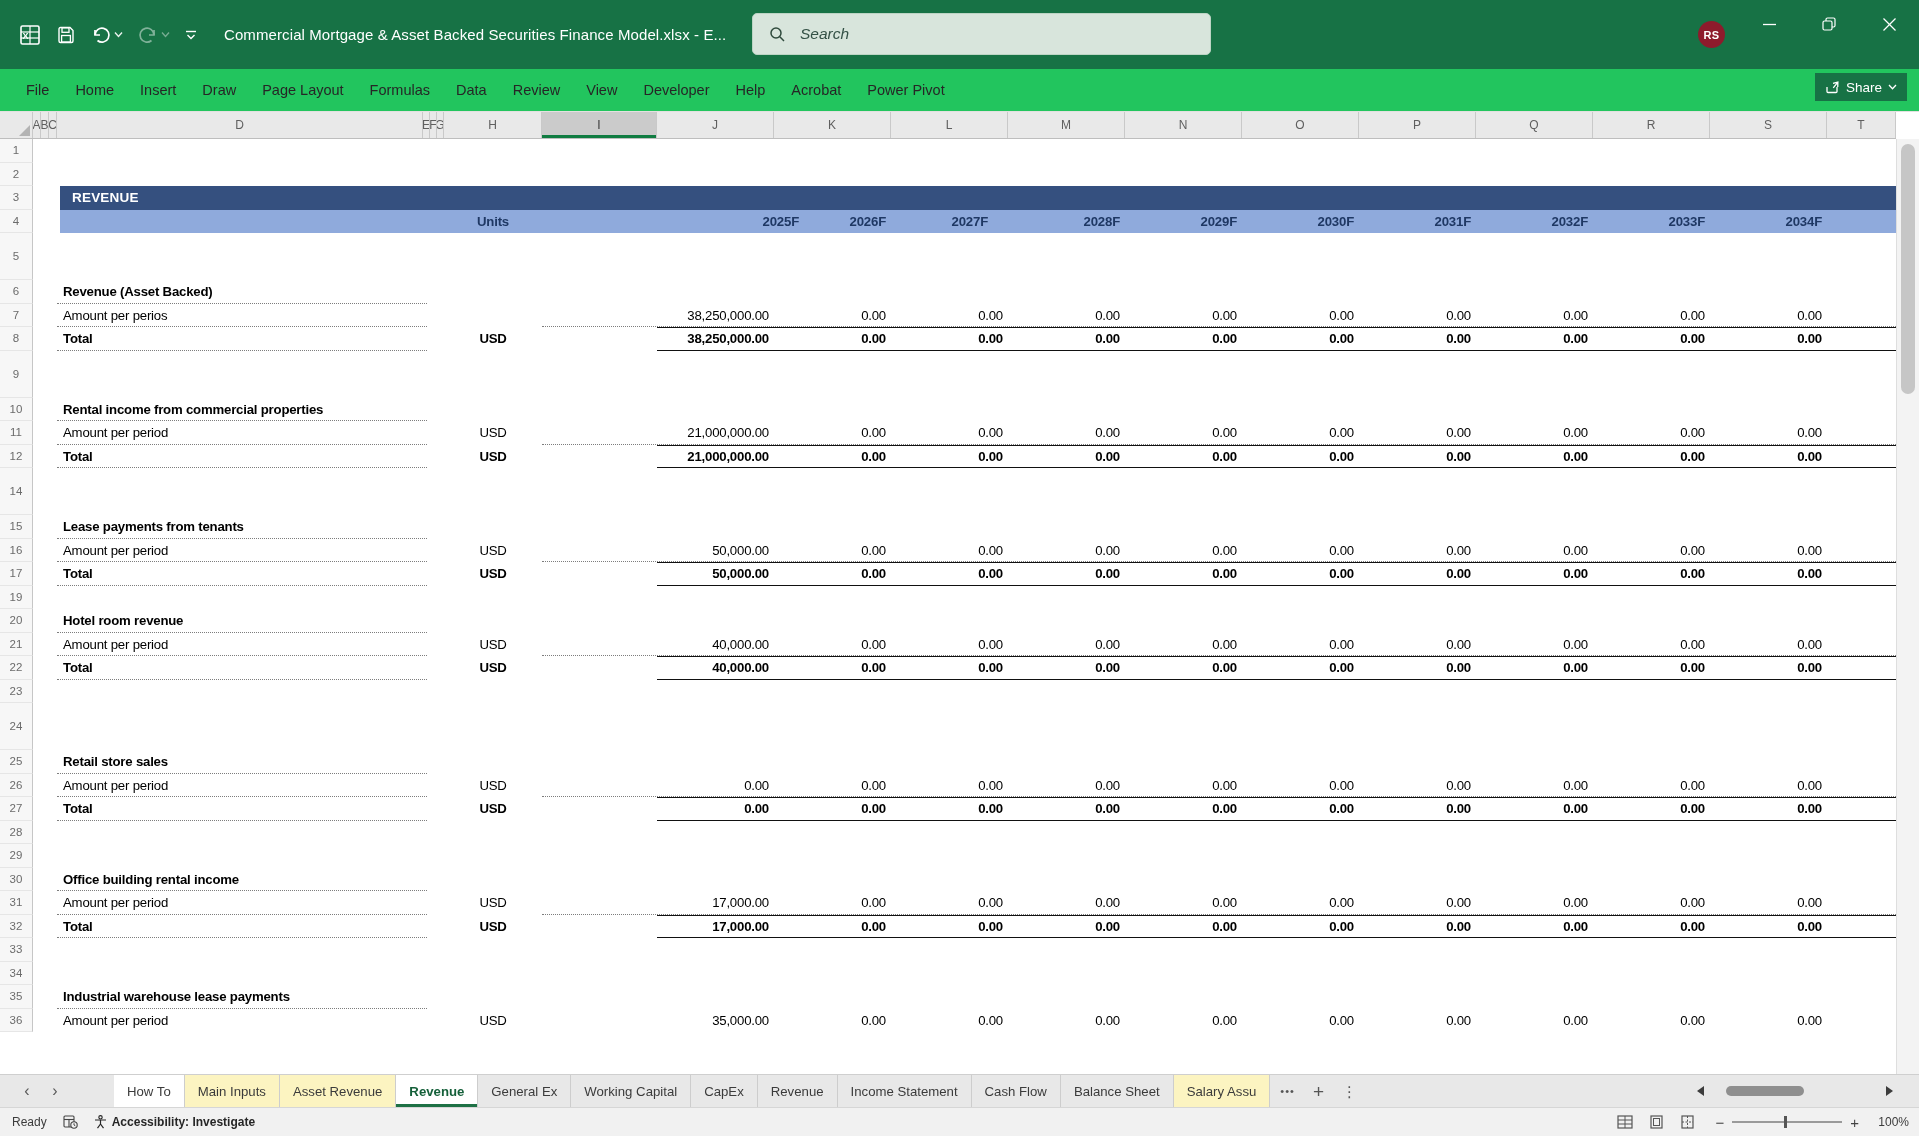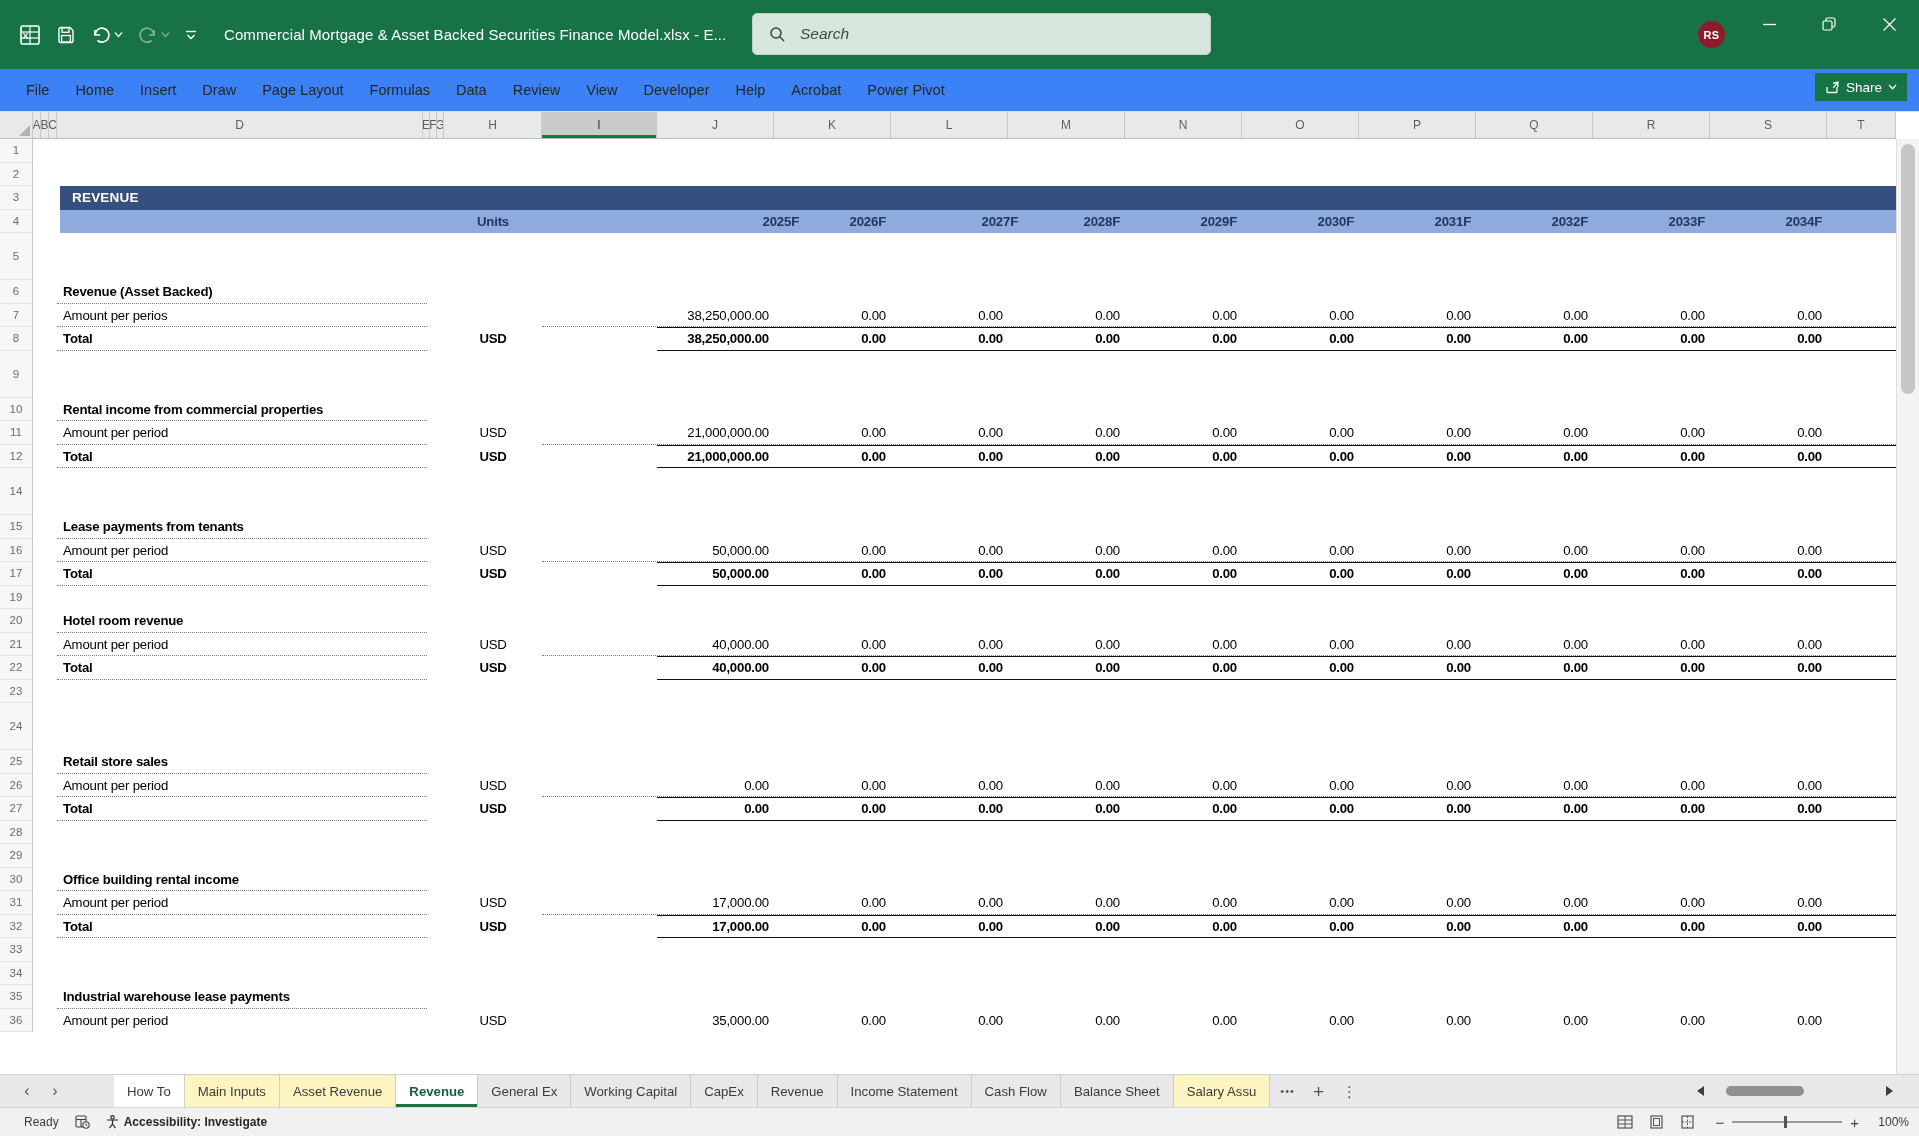--- a/index.html
+++ b/index.html
@@ -29,21 +29,21 @@
     font-style:italic;
   }
   .searchbox input::placeholder{color:#355247;opacity:1;}
   .avatar{
     position:absolute;left:1698px;top:21px;width:27px;height:27px;border-radius:50%;
     background:var(--avatar);color:#fff;font-size:11px;font-weight:bold;
     display:flex;align-items:center;justify-content:center;letter-spacing:.3px;cursor:pointer;
   }
   .winbtn{position:absolute;top:0;width:46px;height:48px;display:flex;align-items:center;justify-content:center;cursor:pointer;}
   
-  .menubar{height:43px;background:#3b82f6;display:flex;align-items:center;position:relative;border-bottom:1px solid #E3E1E0;box-sizing:border-box;}
+  .menubar{height:43px;background:#22c55e;display:flex;align-items:center;position:relative;border-bottom:1px solid #E3E1E0;box-sizing:border-box;}
   .menutabs{display:flex;padding-left:13px;}
   .mtab{font-size:14.5px;color:#262626;padding:0 13px;line-height:42px;cursor:pointer;white-space:nowrap;}
   .sharebtn{
     position:absolute;right:12px;top:4px;height:28px;background:var(--green);color:#fff;border-radius:0;
     display:flex;align-items:center;gap:6px;padding:0 10px;font-size:13.5px;cursor:pointer;
   }
   
   .colhead{height:27px;display:flex;background:#E9E9E9;border-bottom:1px solid #BEBEBE;box-sizing:border-box;position:relative;width:1896px;}
   .chcell{
     box-sizing:border-box;border-right:1px solid #C9C9C9;color:#5f5f5f;font-size:12px;
@@ -95,21 +95,21 @@
   .tabtools{display:flex;align-items:center;gap:18px;margin-left:10px;color:#555;}
   .ttool{cursor:pointer;font-size:14px;line-height:1;}
   .hscroll{position:absolute;right:26px;top:6px;width:196px;height:20px;display:flex;align-items:center;gap:8px;}
   .htrack{flex:1;height:12px;position:relative;}
   .hthumb{position:absolute;left:14px;top:1px;width:78px;height:10px;background:#8f8f8f;border-radius:5px;cursor:pointer;}
   .harrow{width:0;height:0;border-top:5px solid transparent;border-bottom:5px solid transparent;cursor:pointer;}
   .harrow.left{border-right:7px solid #3c3c3c;}
   .harrow.right{border-left:7px solid #3c3c3c;}
   
   .statusbar{height:29px;background:#F1F1F1;border-top:1px solid #D6D6D6;box-sizing:border-box;display:flex;align-items:center;position:relative;font-size:12px;color:#3b3b3b;}
-  .sb-left{display:flex;align-items:center;gap:16px;padding-left:24px;}
+  .sb-left{display:flex;align-items:center;gap:16px;padding-left:12px;}
   .sb-acc{display:flex;align-items:center;gap:5px;font-weight:bold;color:#262626;cursor:pointer;}
   .sb-right{position:absolute;right:10px;display:flex;align-items:center;gap:14px;}
   .viewicons{display:flex;align-items:center;gap:16px;margin-right:6px;}
   .vicon{cursor:pointer;display:flex;}
   .zoomctl{display:flex;align-items:center;gap:8px;}
   .zoomtrack{width:110px;height:2px;background:#9a9a9a;position:relative;}
   .zoomthumb{position:absolute;left:52px;top:-5px;width:3px;height:12px;background:#555;cursor:pointer;}
   .zsign{font-size:15px;color:#444;cursor:pointer;line-height:1;}
   .zoomlabel{min-width:36px;text-align:right;cursor:pointer;}
 </style>
@@ -257,21 +257,21 @@
       <div class="grow" style="height: 23.5px;">
         <div class="rowhdr">3</div>
         <div class="bannerD">REVENUE</div>
       </div>
       <div class="grow" style="height: 23.5px;">
         <div class="rowhdr">4</div>
         <div class="bannerL"></div>
         <div class="cell units nv">Units</div>
         <div class="cell val nv" style="left: 687px; width: 117px;">2025F</div>
         <div class="cell val nv" style="left: 774px; width: 117px;">2026F</div>
-        <div class="cell val nv" style="left: 906px; width: 117px;">2027F</div>
+        <div class="cell val nv" style="left: 876px; width: 117px;">2027F</div>
         <div class="cell val nv" style="left: 1008px; width: 117px;">2028F</div>
         <div class="cell val nv" style="left: 1125px; width: 117px;">2029F</div>
         <div class="cell val nv" style="left: 1242px; width: 117px;">2030F</div>
         <div class="cell val nv" style="left: 1359px; width: 117px;">2031F</div>
         <div class="cell val nv" style="left: 1476px; width: 117px;">2032F</div>
         <div class="cell val nv" style="left: 1593px; width: 117px;">2033F</div>
         <div class="cell val nv" style="left: 1710px; width: 117px;">2034F</div>
       </div>
       <div class="grow" style="height: 47px;">
         <div class="rowhdr">5</div>

